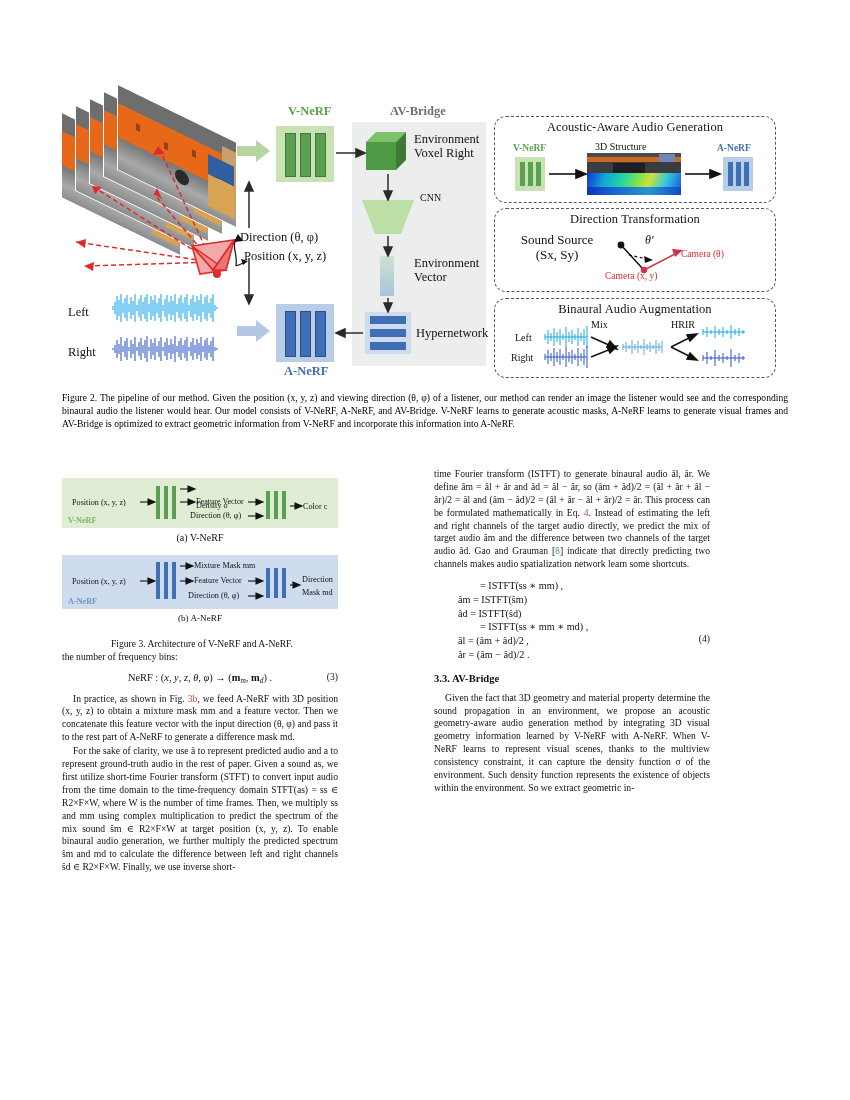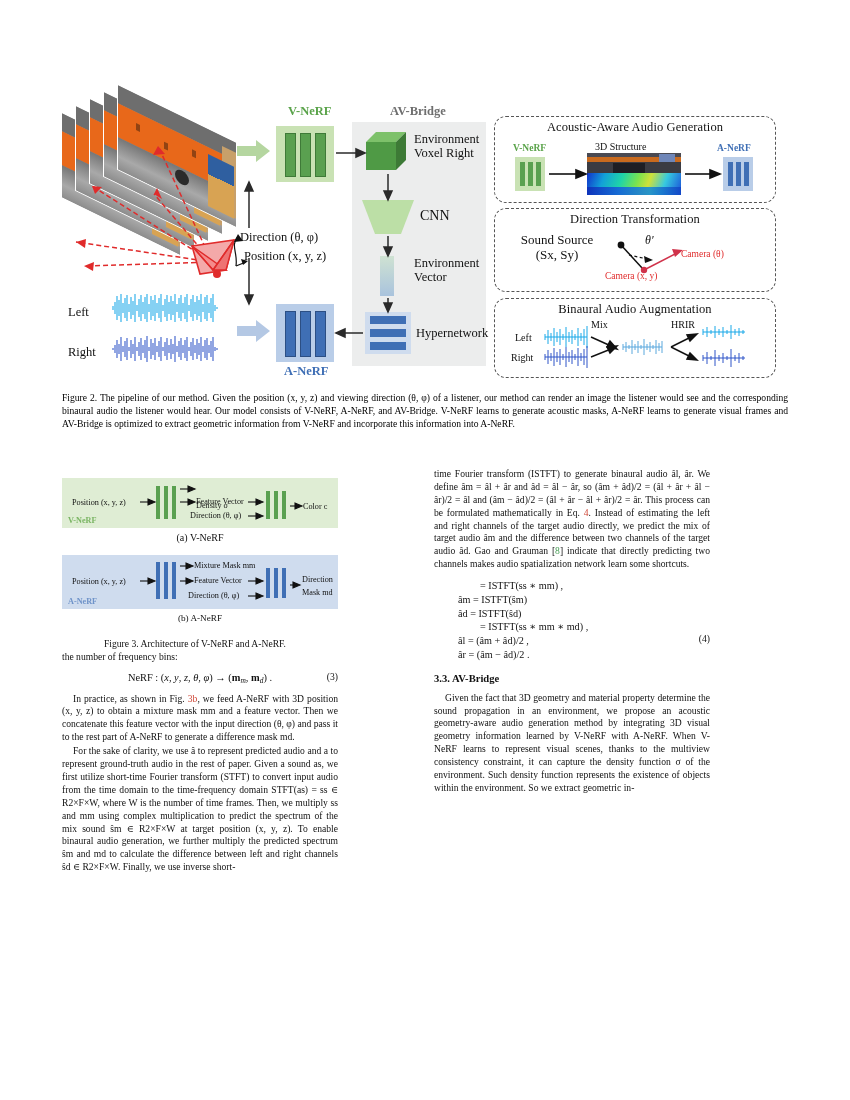--- a/index.html
+++ b/index.html
@@ -66,21 +66,21 @@
 
   
   .voxel{position:absolute;left:304px;top:24px;width:44px;height:40px;}
   .cnn-trap{position:absolute;left:300px;top:92px;width:52px;height:34px;}
   .envvec{position:absolute;left:318px;top:148px;width:14px;height:40px;
     background:linear-gradient(180deg,#cfe2d2,#a9c3dd);}
   .hyper{position:absolute;left:303px;top:204px;width:46px;height:42px;background:#cfdcee;}
   .hyper .hbar{position:absolute;left:5px;width:36px;height:8px;background:#3f6fb5;}
 
   .lbl-env1{position:absolute;left:352px;top:24px;font-size:12.5px;line-height:1.12;}
-  .lbl-cnn{position:absolute;left:358px;top:100px;font-size:14px;}
+  .lbl-cnn{position:absolute;left:358px;top:84px;font-size:10px;}
   .lbl-env2{position:absolute;left:352px;top:148px;font-size:12.5px;line-height:1.12;}
   .lbl-hyp{position:absolute;left:354px;top:218px;font-size:12.5px;}
 
   
   .conn{position:absolute;left:0;top:0;width:726px;height:272px;pointer-events:none;}
 
   
   .dpanel{position:absolute;border:1.4px dashed #555;border-radius:12px;background:#fff;}
   .dp-title{text-align:center;font-size:12.5px;padding-top:3px;letter-spacing:.1px;}
   .p1{left:432px;top:8px;width:280px;height:85px;}
@@ -119,21 +119,21 @@
   .fig3b{position:absolute;left:62px;top:555px;width:276px;height:54px;background:#cfdcee;}
   .f3-lbl-v{position:absolute;left:6px;bottom:3px;font-size:8.2px;font-weight:bold;color:#7ab563;}
   .f3-lbl-a{position:absolute;left:6px;bottom:3px;font-size:8.2px;font-weight:bold;color:#6f93c9;}
   .f3-txt{position:absolute;font-size:8.2px;white-space:nowrap;}
   .f3-mlp{position:absolute;}
   .f3-mlp i{position:absolute;top:0;width:4px;height:100%;display:block;}
   .green-bar{background:#5aa050;}
   .blue-bar{background:#3f6fb5;}
   .f3cap-a{position:absolute;left:62px;top:532px;width:276px;text-align:center;font-size:10px;}
   .f3cap-b{position:absolute;left:62px;top:613px;width:276px;text-align:center;font-size:9.2px;}
-  .f3cap{position:absolute;left:45px;top:638px;width:300px;text-align:center;font-size:9.6px;}
+  .f3cap{position:absolute;left:52px;top:638px;width:300px;text-align:center;font-size:9.6px;}
 
   .colL{position:absolute;left:62px;width:276px;font-size:9.6px;line-height:1.345;text-align:justify;}
   .colR{position:absolute;left:434px;width:276px;font-size:9.6px;line-height:1.345;text-align:justify;}
 
   .eq{position:relative;text-align:center;font-size:10.4px;margin:7px 0 7px 0;}
   .eqnum{position:absolute;right:0;top:0;font-size:9.6px;}
   .indent{text-indent:11px;}
   .mathi{font-style:italic;font-family:"Liberation Serif",serif;}
   .bfm{font-weight:bold;}
   .ref{color:#d04a3a;}

